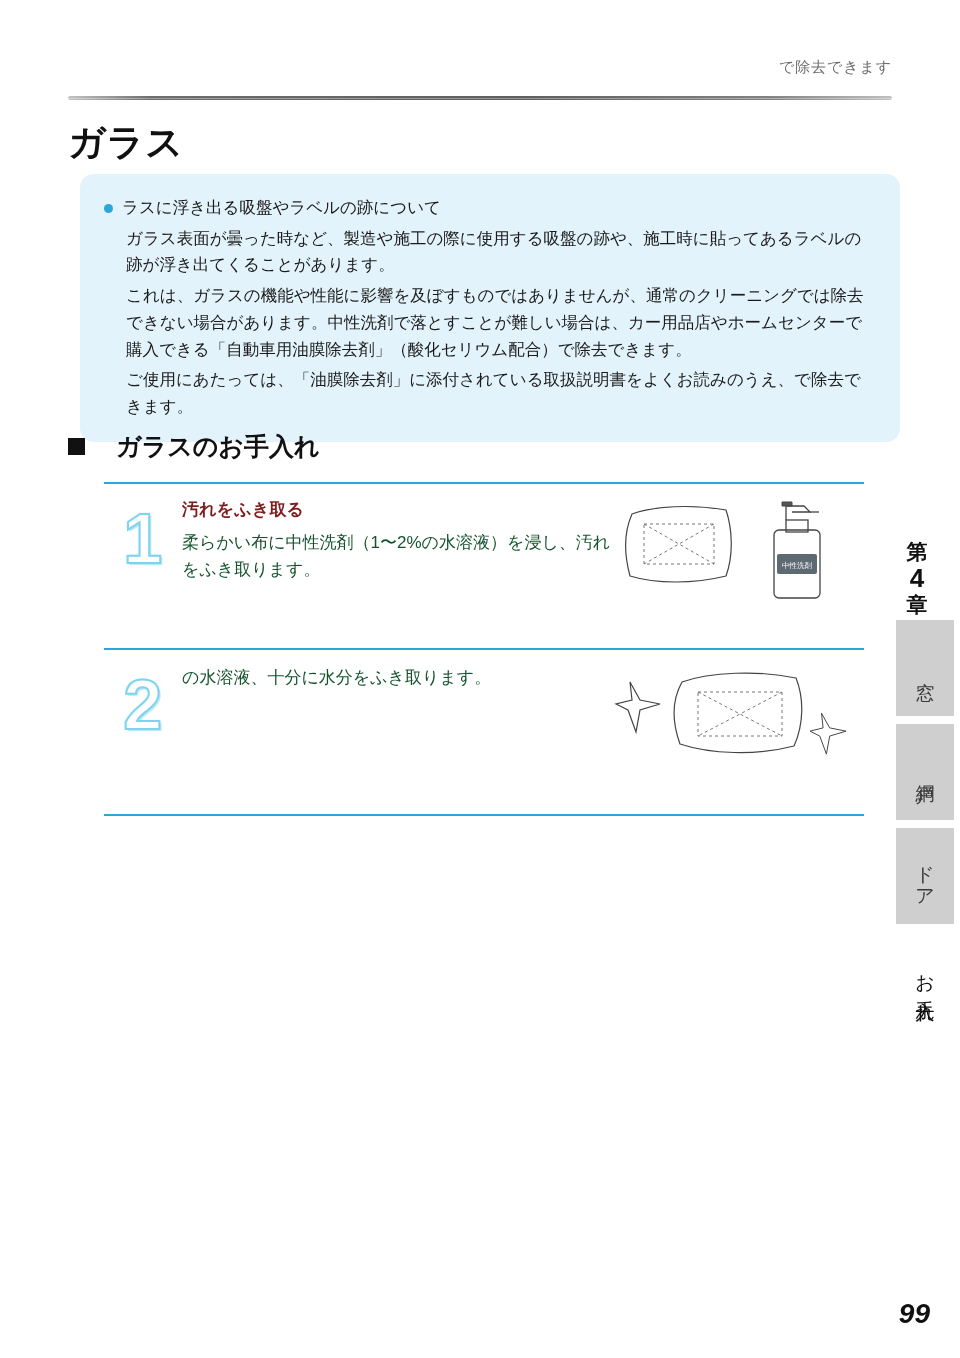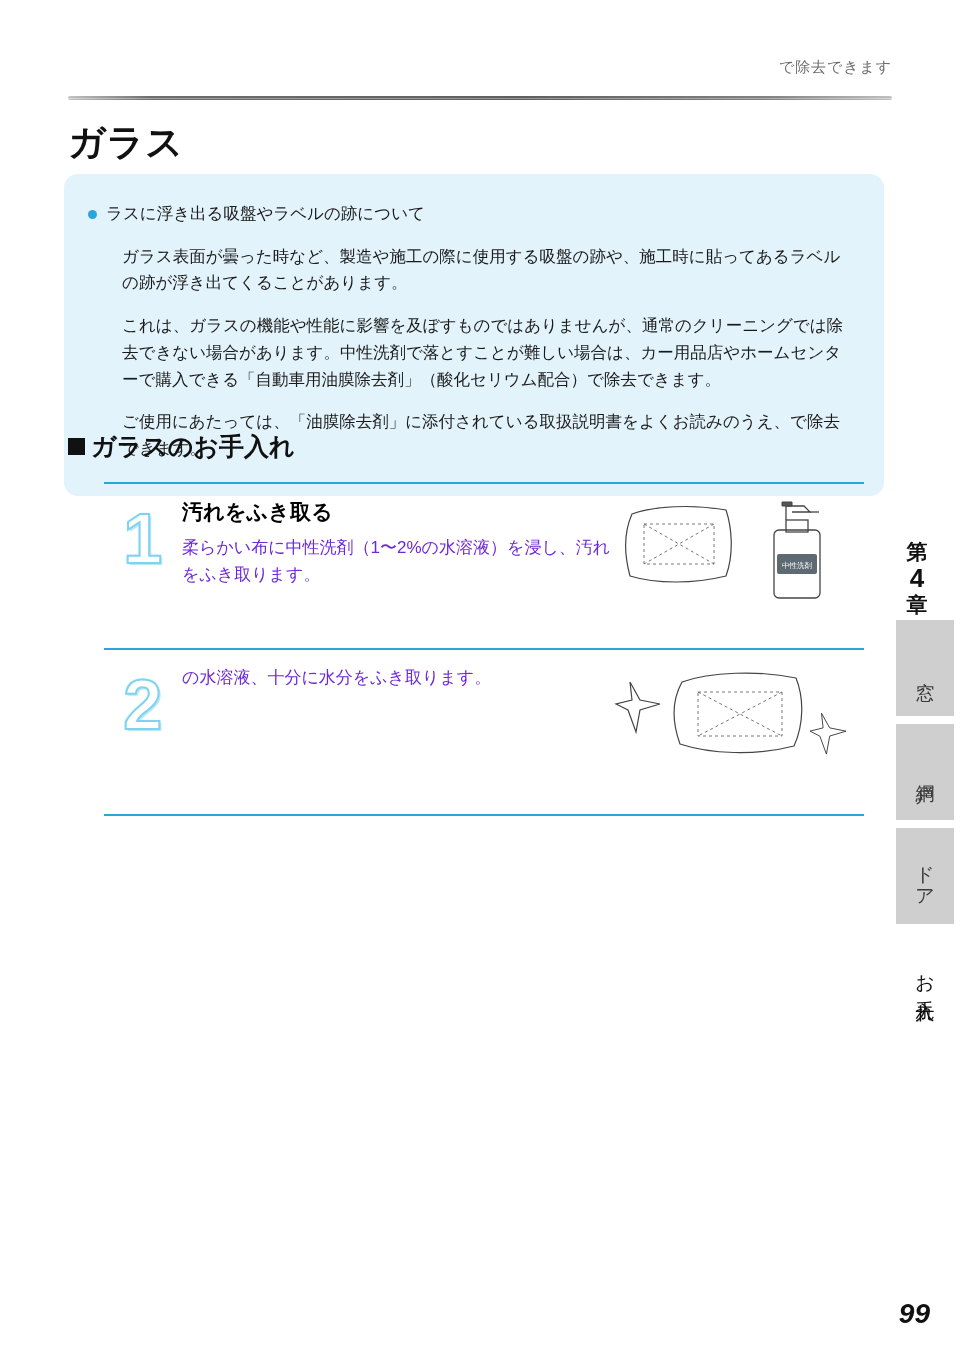--- a/index.html
+++ b/index.html
@@ -51,26 +51,26 @@
     top: 118px;
     font-size: 37px;
     font-weight: bold;
     letter-spacing: 0.02em;
     color: #111;
   }
 
   
   .note-box {
     position: absolute;
-    left: 64px;
+    left: 80px;
     top: 174px;
     width: 820px;
     background: #e3f3fb;
     border-radius: 14px;
-    padding: 26px 22px 18px 22px;
+    padding: 20px 22px 18px 22px;
     box-sizing: border-box;
   }
   .note-heading {
     font-size: 16.5px;
     line-height: 1.62;
     color: #1a1a1a;
     padding-left: 20px;
     position: relative;
   }
   .note-bullet {
@@ -81,32 +81,33 @@
     height: 9px;
     border-radius: 50%;
     background: #2aa7d8;
   }
   .note-body {
     font-size: 16.5px;
     line-height: 1.62;
     color: #1a1a1a;
     padding-left: 20px;
   }
-  .note-body p { margin: 16px; }
+  .note-body p { margin: 4px; }
 
   
   .section-heading {
     position: absolute;
     left: 68px;
     top: 430px;
     font-size: 25px;
     font-weight: bold;
     color: #111;
     display: flex;
     align-items: center;
+    gap: 25px;
   }
   .section-square {
     display: inline-block;
     width: 17px;
     height: 17px;
     background: #111;
     margin-right: 6px;
   }
 
   
@@ -142,30 +143,30 @@
        2px 2px 0 #bfe9f7;
     line-height: 78px;
     text-align: center;
     letter-spacing: -0.02em;
   }
   .step-text {
     margin-left: 78px;
     width: 430px;
   }
   .step-title {
-    font-size: 21px;
-    font-weight: bold;
-    color: #000000;
+    font-size: 17px;
+    font-weight: bold;
+    color: #7f1d1d;
     margin-bottom: 8px;
     letter-spacing: 0.01em;
   }
   .step-desc {
     font-size: 17px;
     line-height: 1.6;
-    color: #6d28d9;
+    color: #14532d;
   }
   .step-art {
     position: absolute;
     right: 0;
     top: 8px;
     width: 250px;
     height: 125px;
   }
 
   

